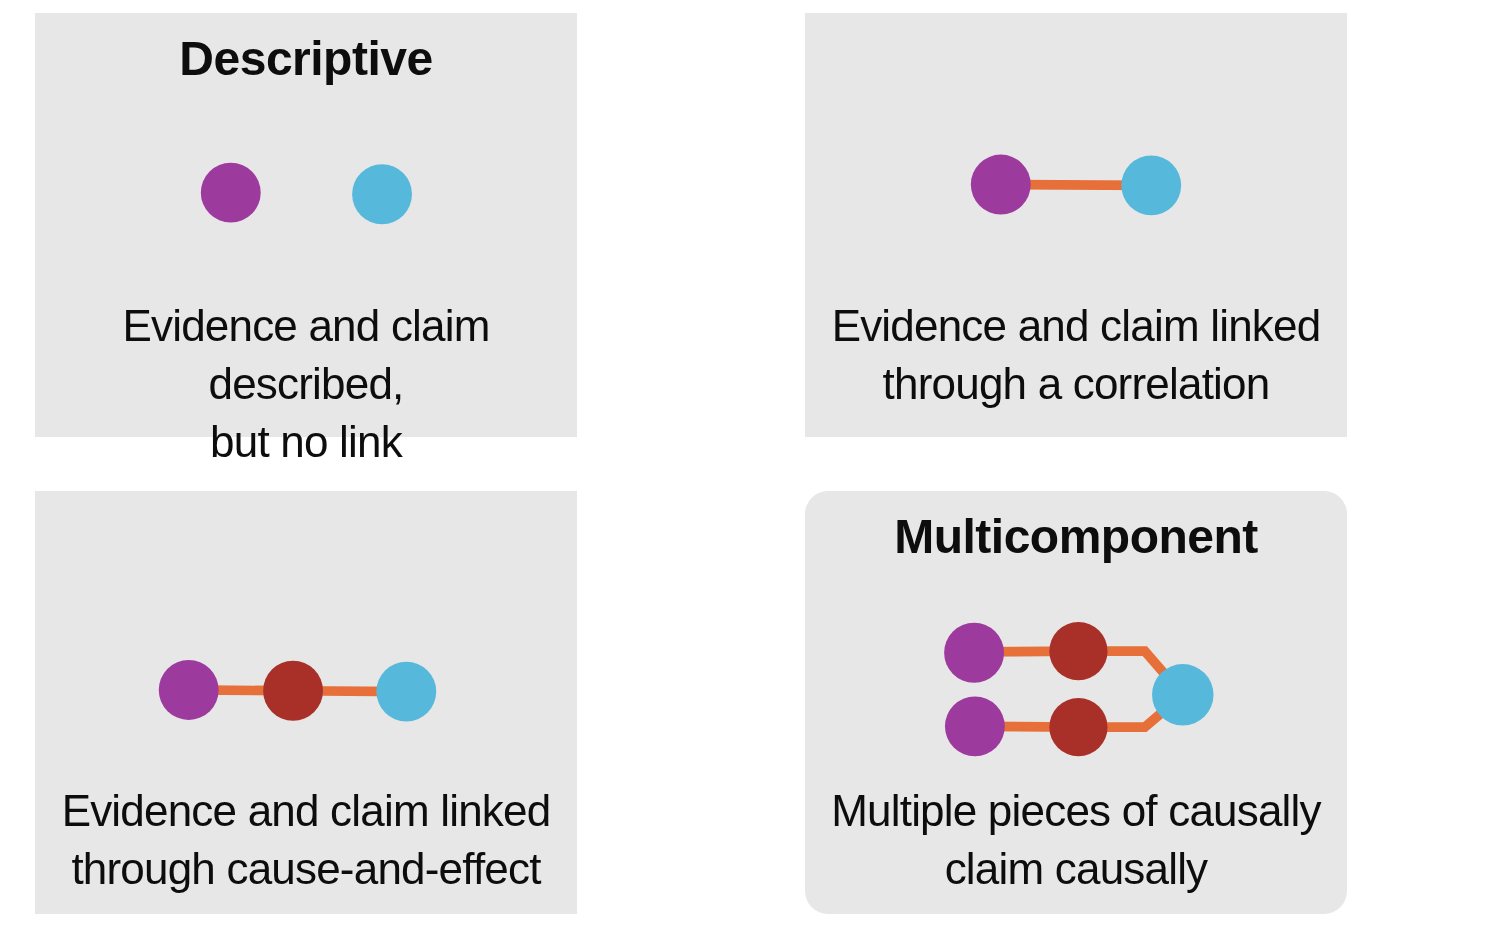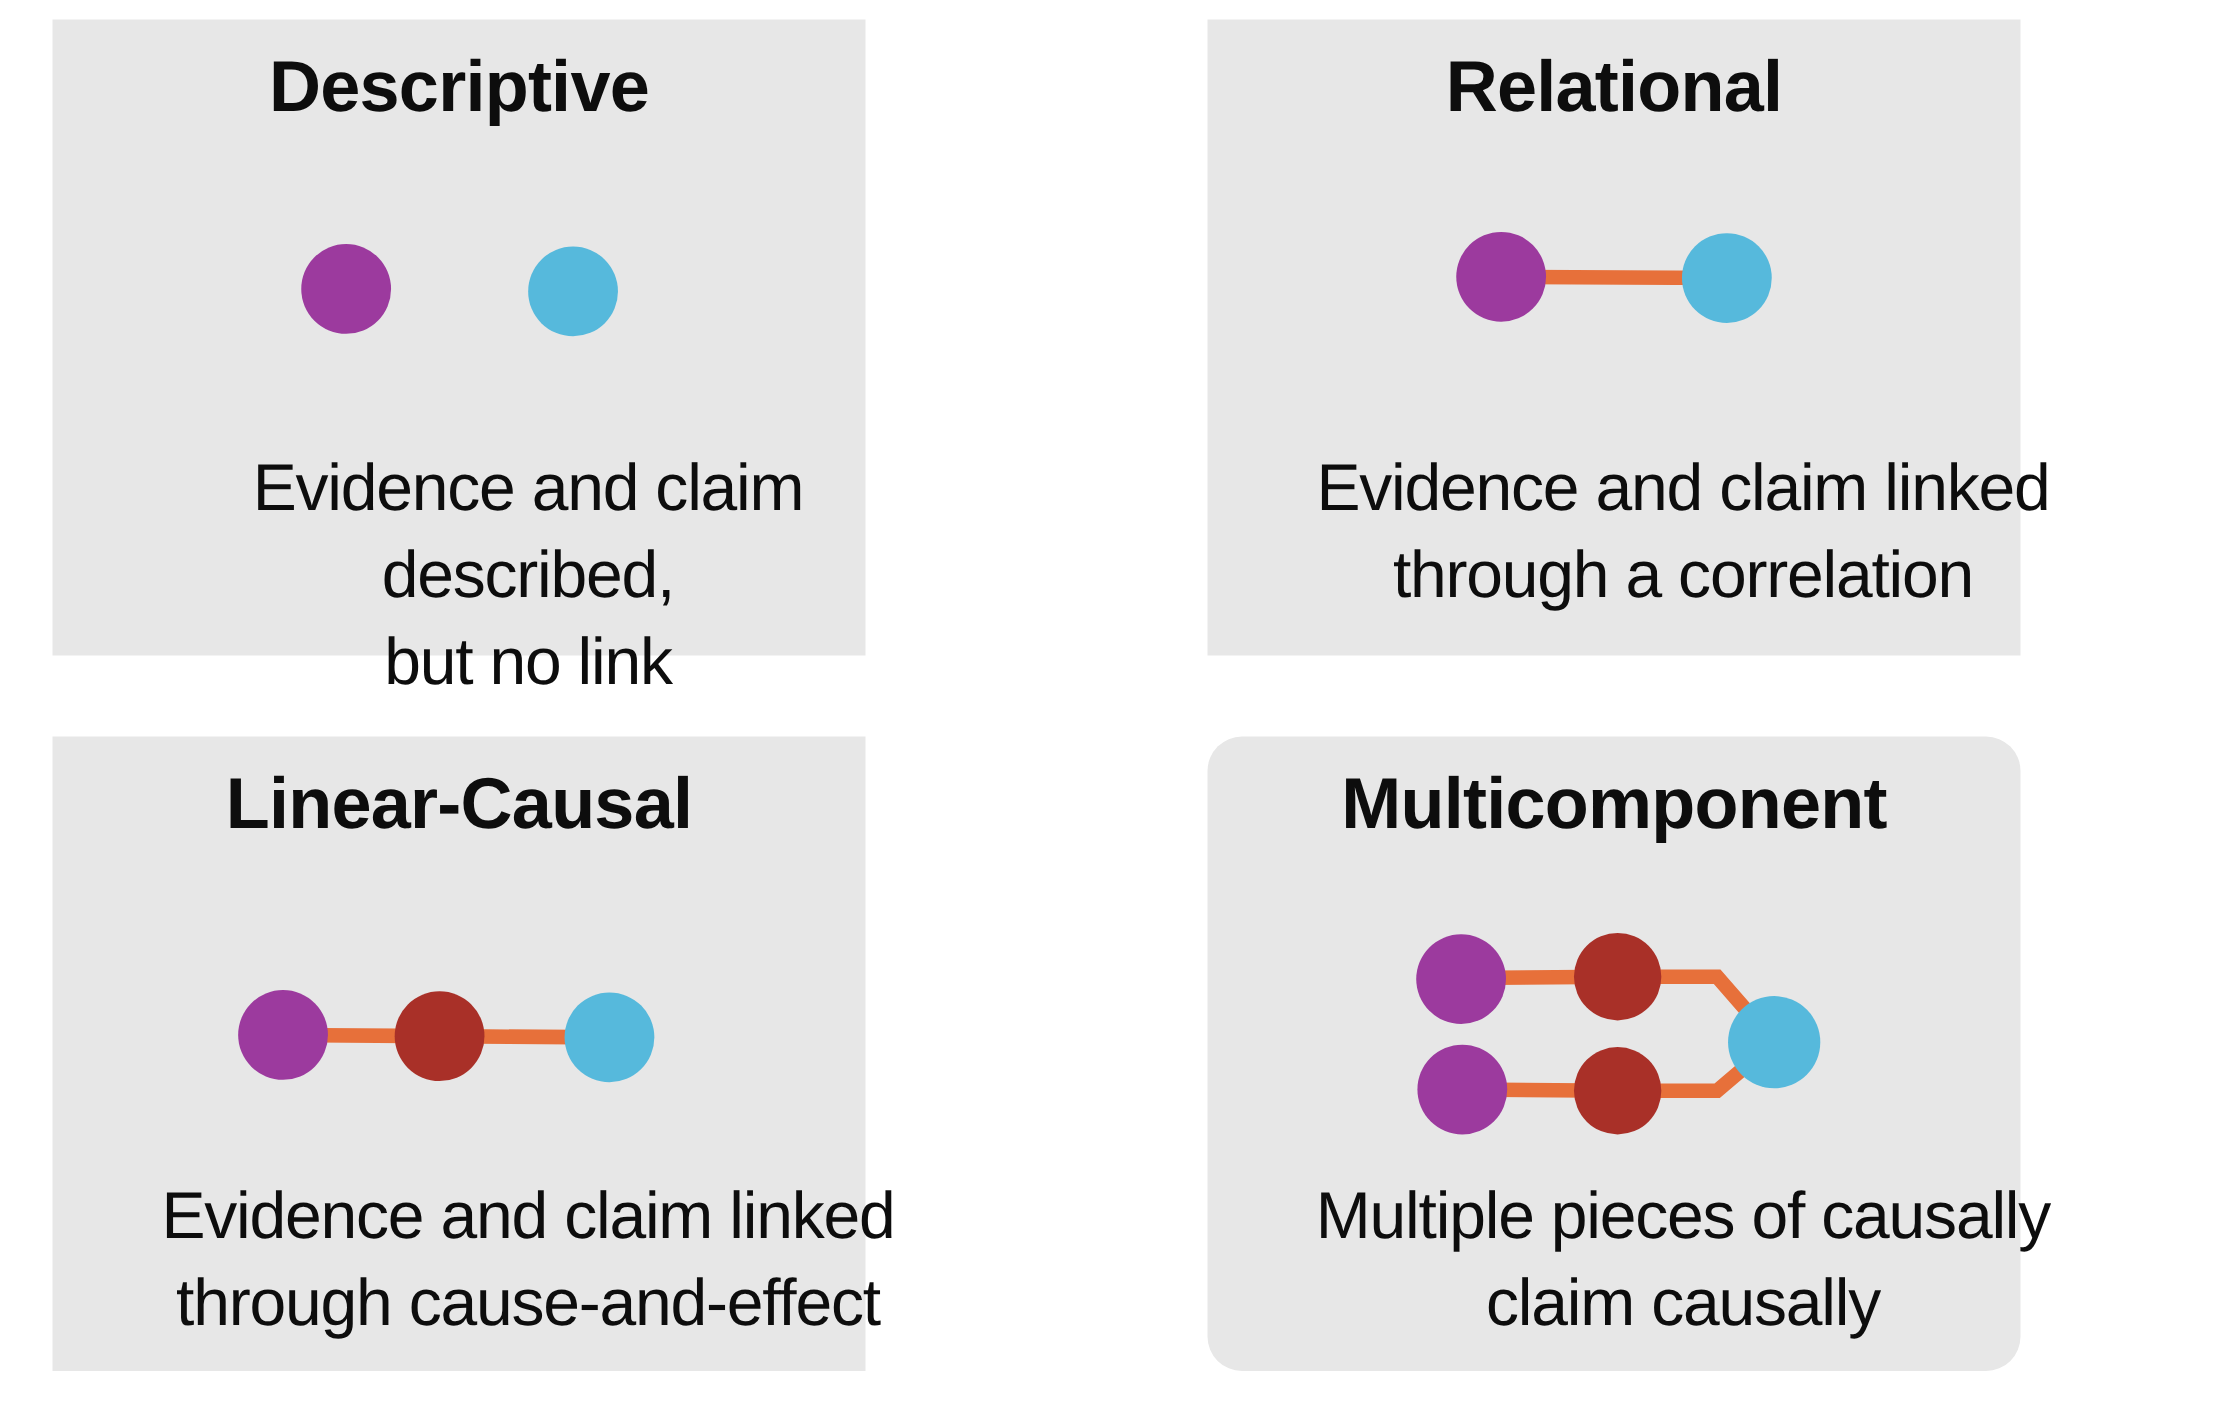--- a/index.html
+++ b/index.html
@@ -53,21 +53,20 @@
   .caption {
     position: absolute;
     left: 0;
     width: 100%;
     text-align: center;
     font-size: 44px;
     font-weight: 400;
     line-height: 58px;
     letter-spacing: -0.8px;
     color: #0d0d0d;
-    margin-left: 46px;
   }
   .panel-tl .caption, .panel-tr .caption { top: 284px; }
   .panel-bl .caption, .panel-br .caption { top: 291px; }
 
   .node-evidence     { fill: var(--evidence-purple); }
   .node-intermediate { fill: var(--intermediate-red); }
   .node-claim        { fill: var(--claim-blue); }
   .link {
     stroke: var(--link-orange);
     stroke-width: 12;
@@ -91,36 +90,34 @@
       <div>but no link</div>
     </div>
   </section>
 
   <section class="panel panel-tr">
     <svg class="diagram" viewBox="0 0 670 424" aria-hidden="true">
       <line class="link" x1="242" y1="162" x2="428" y2="163"></line>
       <circle class="node-evidence" cx="242" cy="162" r="37"></circle>
       <circle class="node-claim" cx="428" cy="163" r="37"></circle>
     </svg>
-    <h2 class="panel-title">Relational</h2>
     <div class="caption">
       <div>Evidence and claim linked</div>
       <div>through a correlation</div>
     </div>
   </section>
 
   <section class="panel panel-bl">
     <svg class="diagram" viewBox="0 0 670 423" aria-hidden="true">
       <line class="link" x1="190" y1="196" x2="319" y2="197"></line>
       <line class="link" x1="319" y1="197" x2="459" y2="198"></line>
       <circle class="node-evidence" cx="190" cy="196" r="37"></circle>
       <circle class="node-intermediate" cx="319" cy="197" r="37"></circle>
       <circle class="node-claim" cx="459" cy="198" r="37"></circle>
     </svg>
-    <h2 class="panel-title">Linear-Causal</h2>
     <div class="caption">
       <div>Evidence and claim linked</div>
       <div>through cause-and-effect</div>
     </div>
   </section>
 
   <section class="panel panel-br">
     <svg class="diagram" viewBox="0 0 670 423" aria-hidden="true">
       <line class="link" x1="209" y1="149" x2="338" y2="148"></line>
       <polyline class="link" points="338,148 420,148 467,202"></polyline>

